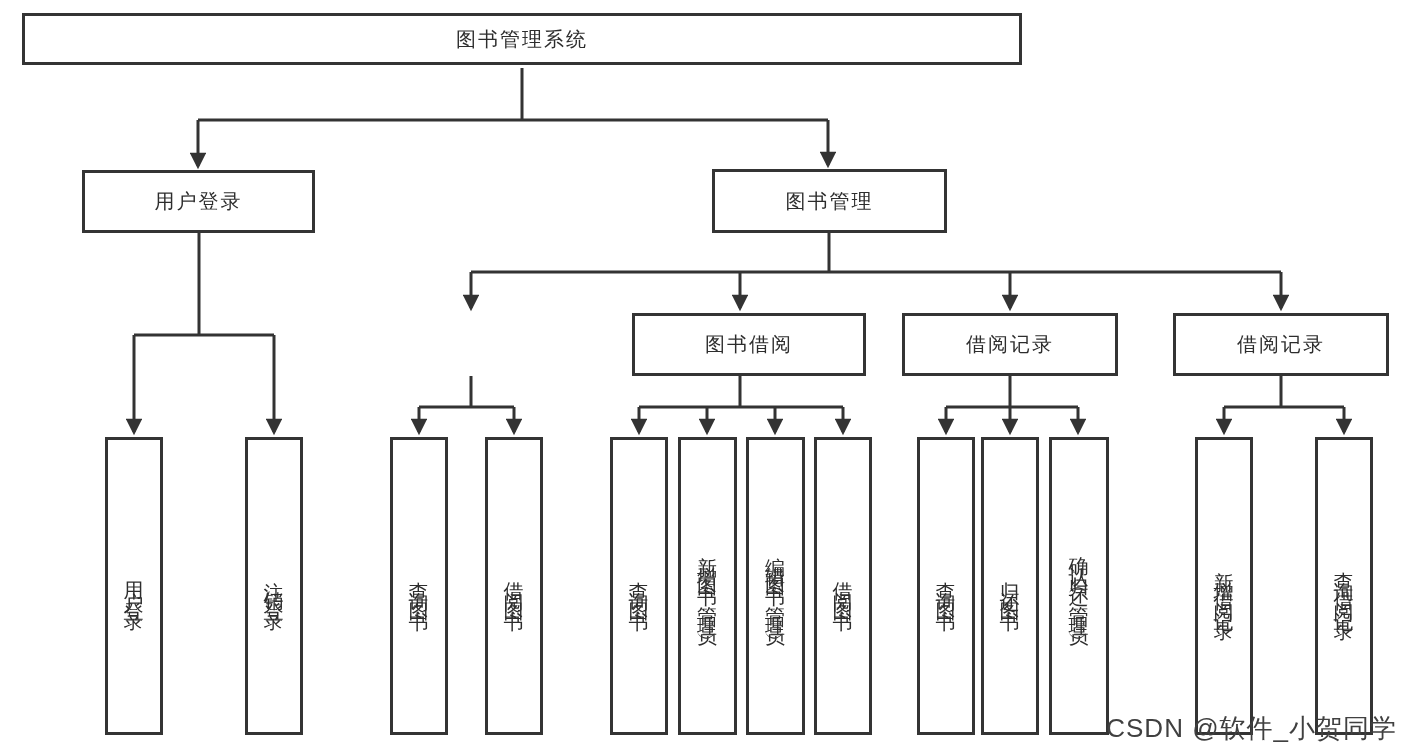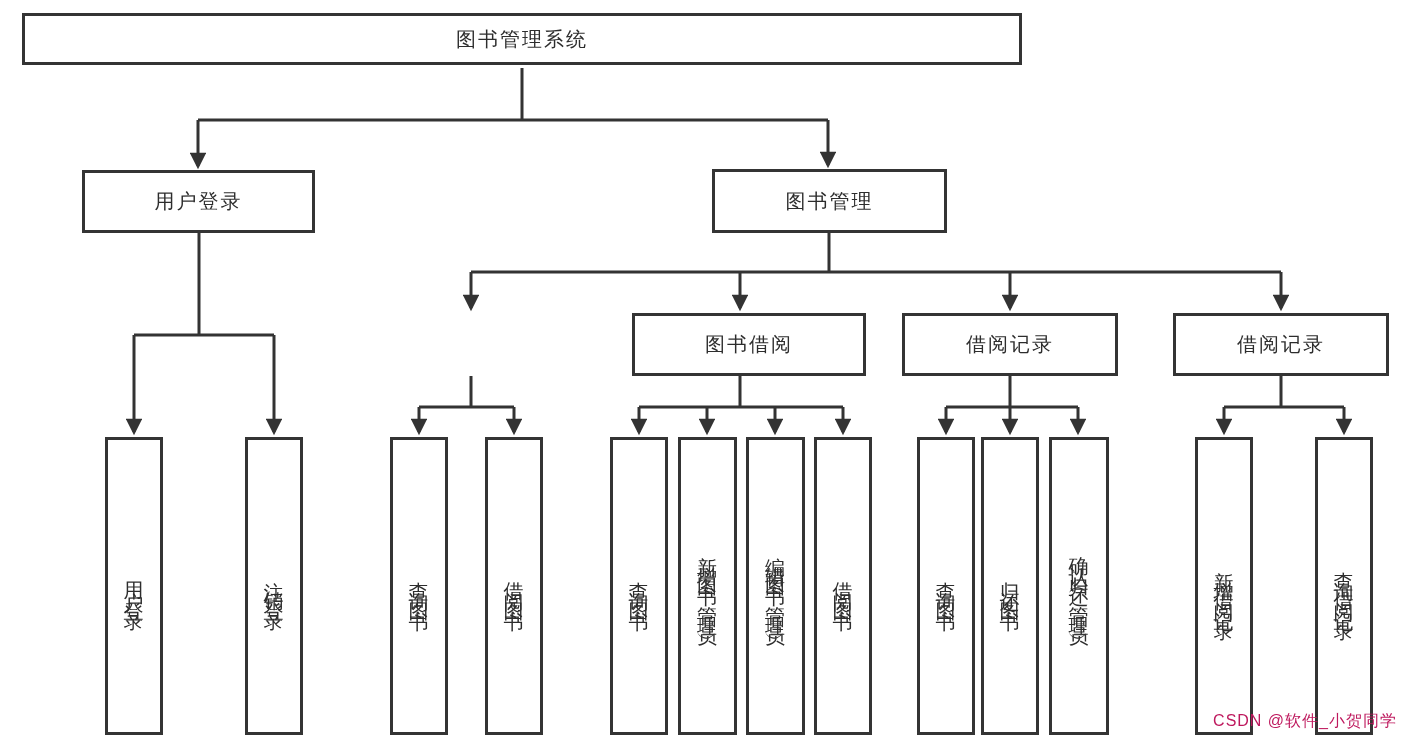--- a/index.html
+++ b/index.html
@@ -31,22 +31,22 @@
     writing-mode:vertical-rl;
     font-size:20px;
     letter-spacing:10px;
     line-height:1;
     white-space:nowrap;
   }
   #watermark{
     position:absolute;
     right:8px;
     top:711px;
-    font-size:16px;
-    color:#be185d;
+    font-size:26px;
+    color:#404040;
     letter-spacing:1px;
     z-index:3;
     white-space:nowrap;
   }
 </style>
 </head>
 <body>
 
 <div id="stage">
 

